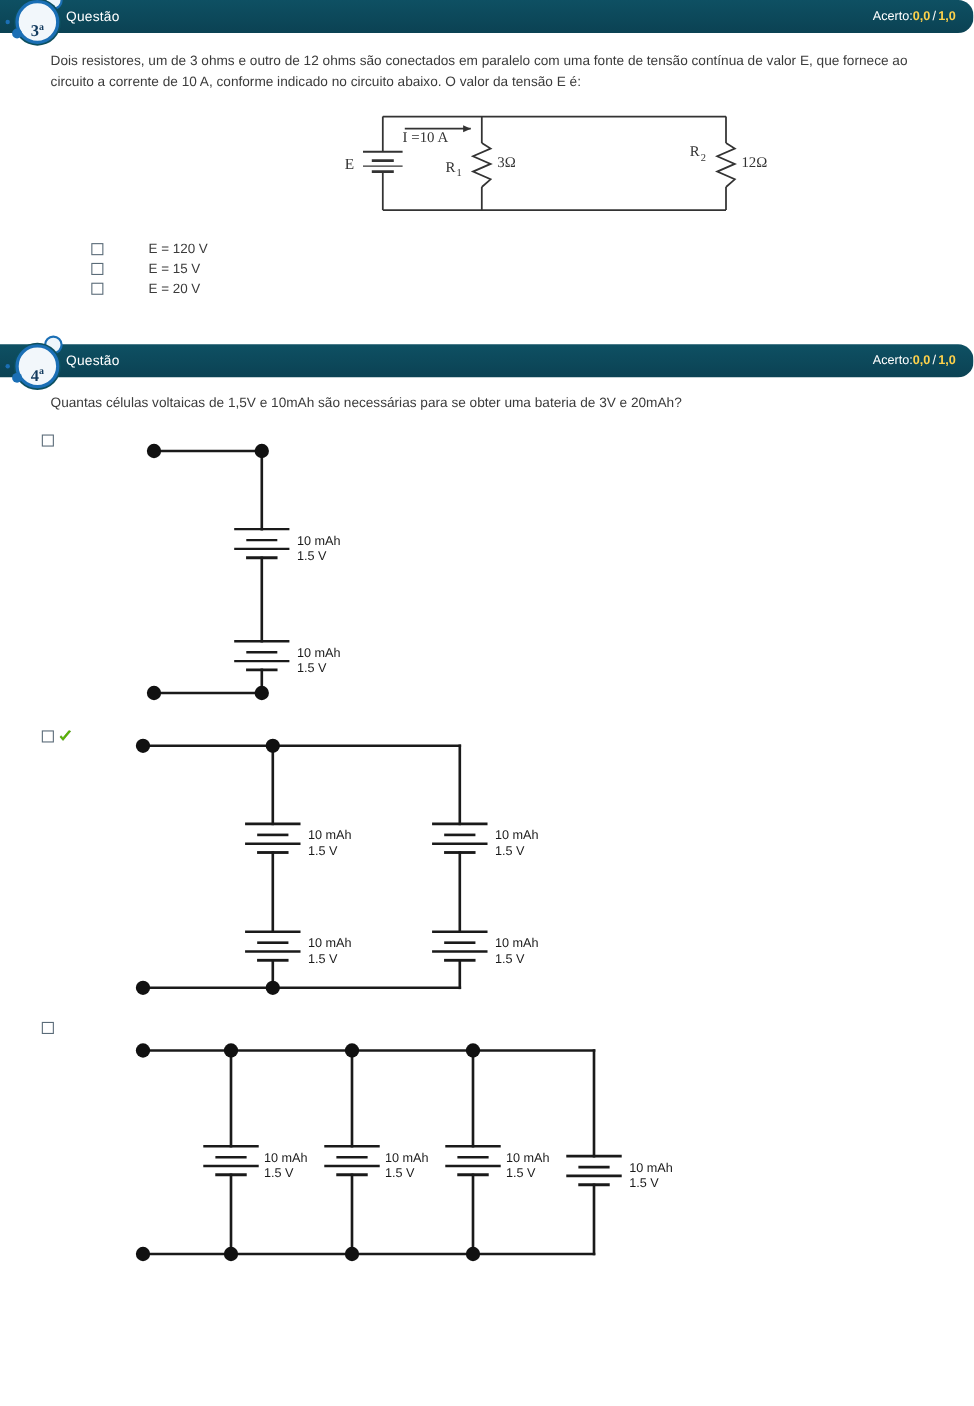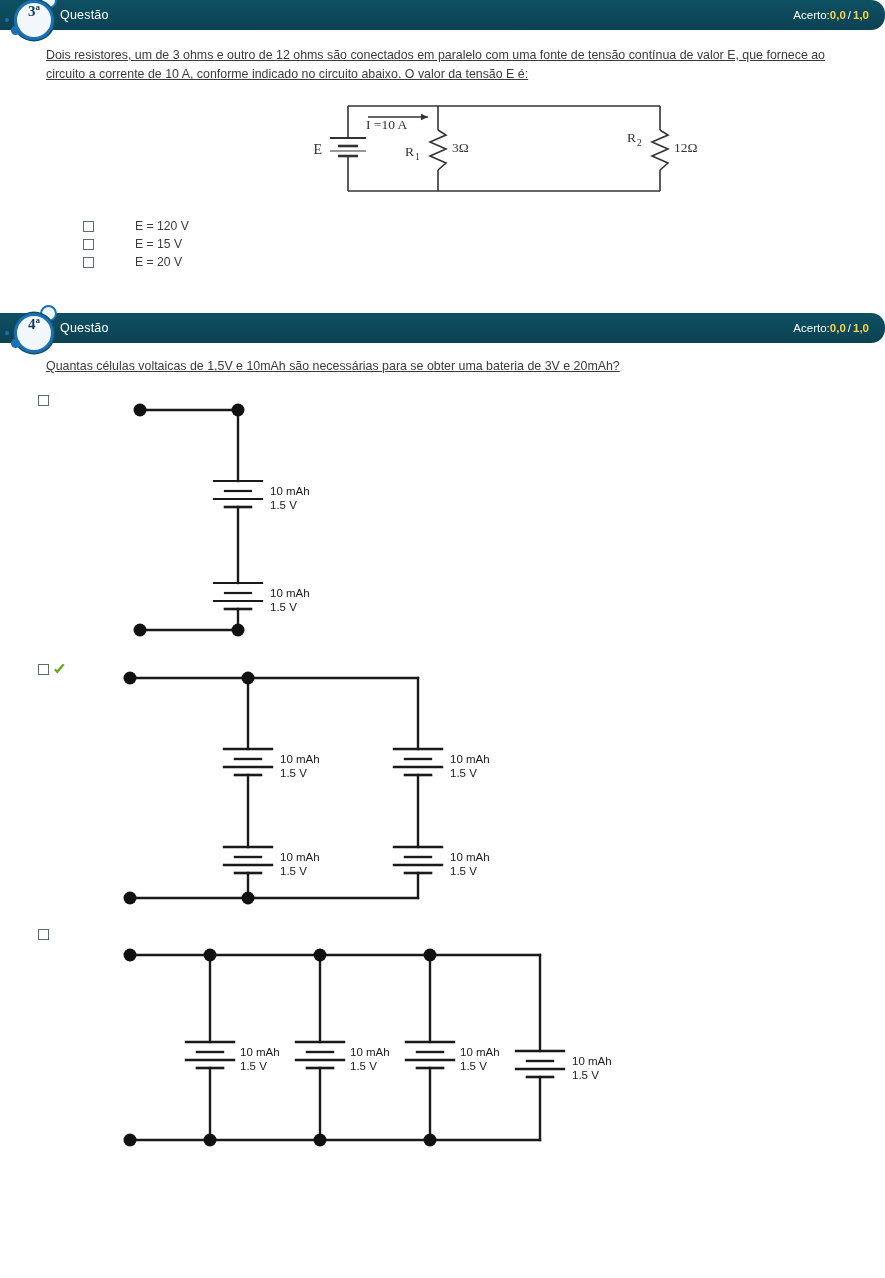--- a/index.html
+++ b/index.html
@@ -56,41 +56,40 @@
     pointer-events:none;
   }
   .badge .ring{
     position:absolute;
     left:10px;top:8px;
     width:34px;height:34px;
     border-radius:50%;
     background:#f2f7fb;
     border:3px solid #1b6fb5;
     box-shadow:0 0 0 1.5px #0d4f5e;
-    display:flex;align-items:flex-start;justify-content:center;
+    display:flex;align-items:flex-end;justify-content:center;
   }
   .badge .num{
     font-family:"Liberation Serif", serif;
     font-size:15px;
     font-weight:bold;
     color:#123a5e;
     line-height:1;
   }
   .badge .num sup{font-size:9px;vertical-align:super;}
   .badge .bub1{position:absolute;left:36px;top:0px;width:13px;height:13px;border-radius:50%;background:#eef6fb;border:2.5px solid #1b6fb5;}
   .badge .bub2{position:absolute;left:7px;top:34px;width:9px;height:9px;border-radius:50%;background:#1b6fb5;}
   .badge .bub3{position:absolute;left:1px;top:26px;width:4px;height:4px;border-radius:50%;background:#1b6fb5;}
 
   
   .qtext{
     margin:16px 46px 0 46px;
     font-size:12.4px;
     line-height:1.55;
     color:#3b3b3b;
-    text-decoration:underline;
   }
 
   
   .options{margin:18px 0 0 0;padding-left:45px;}
   .opt{
     display:flex;
     align-items:flex-start;
     height:18px;
     margin:0;
   }

